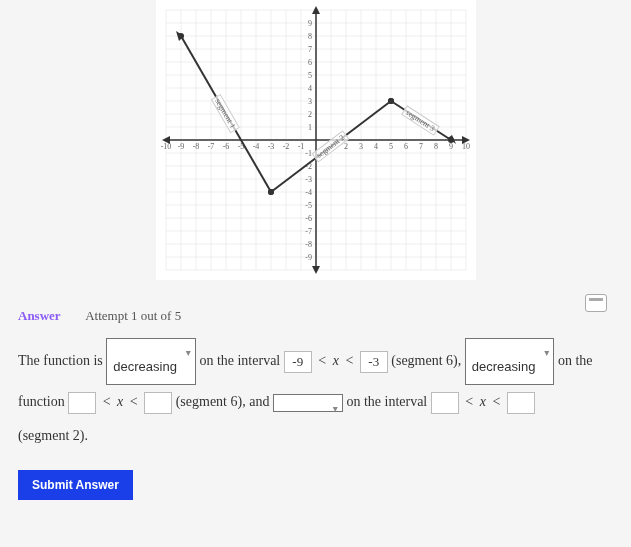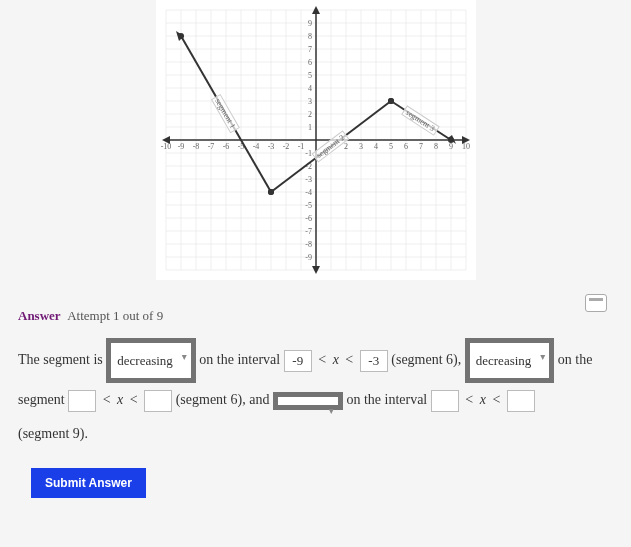--- a/index.html
+++ b/index.html
@@ -23,38 +23,38 @@
   }
   .answer-section {
     padding: 8px 18px 0;
   }
   .answer-header {
     font-size: 13px;
     margin-bottom: 14px;
     color: #555;
   }
   .answer-header strong {
-    color: #701a75;
+    color: #8b5cf6;
     font-weight: bold;
-    margin-right: 4px;
+    margin-right: 22px;
   }
   .answer-body {
     font-size: 14px;
     line-height: 2.4;
     color: #333;
   }
   .inline-select {
     display: inline-block;
-    border: 5px solid #737373;
-    background: #fff;
-    padding: 2px 18px 2px 6px;
+    border: 1px solid #737373;
+    background: #fff;
+    padding: 12px 18px 2px 6px;
     font-size: 13px;
     position: relative;
     vertical-align: middle;
-    font-family: Liberation Serif, serif;
+    font-family: Liberation Sans, sans-serif;
     color: #333;
   }
   .inline-select::after {
     content: "▾";
     position: absolute;
     right: 4px;
     top: 2px;
     font-size: 10px;
     color: #888;
   }
@@ -77,21 +77,20 @@
   .submit-btn {
     background: #1a3ee8;
     color: #fff;
     border: none;
     padding: 8px 14px;
     font-size: 12px;
     font-weight: bold;
     margin-top: 18px;
     cursor: pointer;
     font-family: Arial, sans-serif;
-    margin-left: 13px;
   }
   .calc-icon {
     position: absolute;
     right: 24px;
     top: 294px;
     width: 22px;
     height: 18px;
     border: 1px solid #aaa;
     border-radius: 3px;
     background: #fff;
@@ -227,48 +226,48 @@
   <div class="seg-label" id="lbl-seg1" style="left: 50px; top: 108px; transform: rotate(60.0184deg);">segment 1</div>
   <div class="seg-label" id="lbl-seg2" style="left: 155px; top: 140.5px; transform: rotate(-37.1743deg);">segment 2</div>
   <div class="seg-label" id="lbl-seg3" style="left: 245px; top: 114.5px; transform: rotate(33.0239deg);">segment 3</div>
 </div>
 
 <div class="calc-icon"></div>
 
 <div class="answer-section">
   <div class="answer-header">
     <strong>Answer</strong>
-    <span>Attempt 1 out of 9</span>
+    <span>Attempt 1 out of 5</span>
   </div>
 
   <div class="answer-body">
-    <span>The segment is</span>
+    <span>The function is</span>
     <span class="inline-select">decreasing</span>
     <span>on the interval</span>
     <span class="num-box">-9</span>
     <span class="lt">&lt;</span>
     <span class="math-x">x</span>
     <span class="lt">&lt;</span>
     <span class="num-box">-3</span>
     <span>(segment 6),</span>
     <span class="inline-select">decreasing</span>
     <span>on the</span>
     <br>
-    <span>segment</span>
+    <span>function</span>
     <span class="num-box"></span>
     <span class="lt">&lt;</span>
     <span class="math-x">x</span>
     <span class="lt">&lt;</span>
     <span class="num-box"></span>
     <span>(segment 6), and</span>
     <span class="inline-select empty"></span>
     <span>on the interval</span>
     <span class="num-box"></span>
     <span class="lt">&lt;</span>
     <span class="math-x">x</span>
     <span class="lt">&lt;</span>
     <span class="num-box"></span>
     <br>
-    <span>(segment 9).</span>
+    <span>(segment 2).</span>
   </div>
 
   <button class="submit-btn">Submit Answer</button>
 </div>
 
 </body></html>

